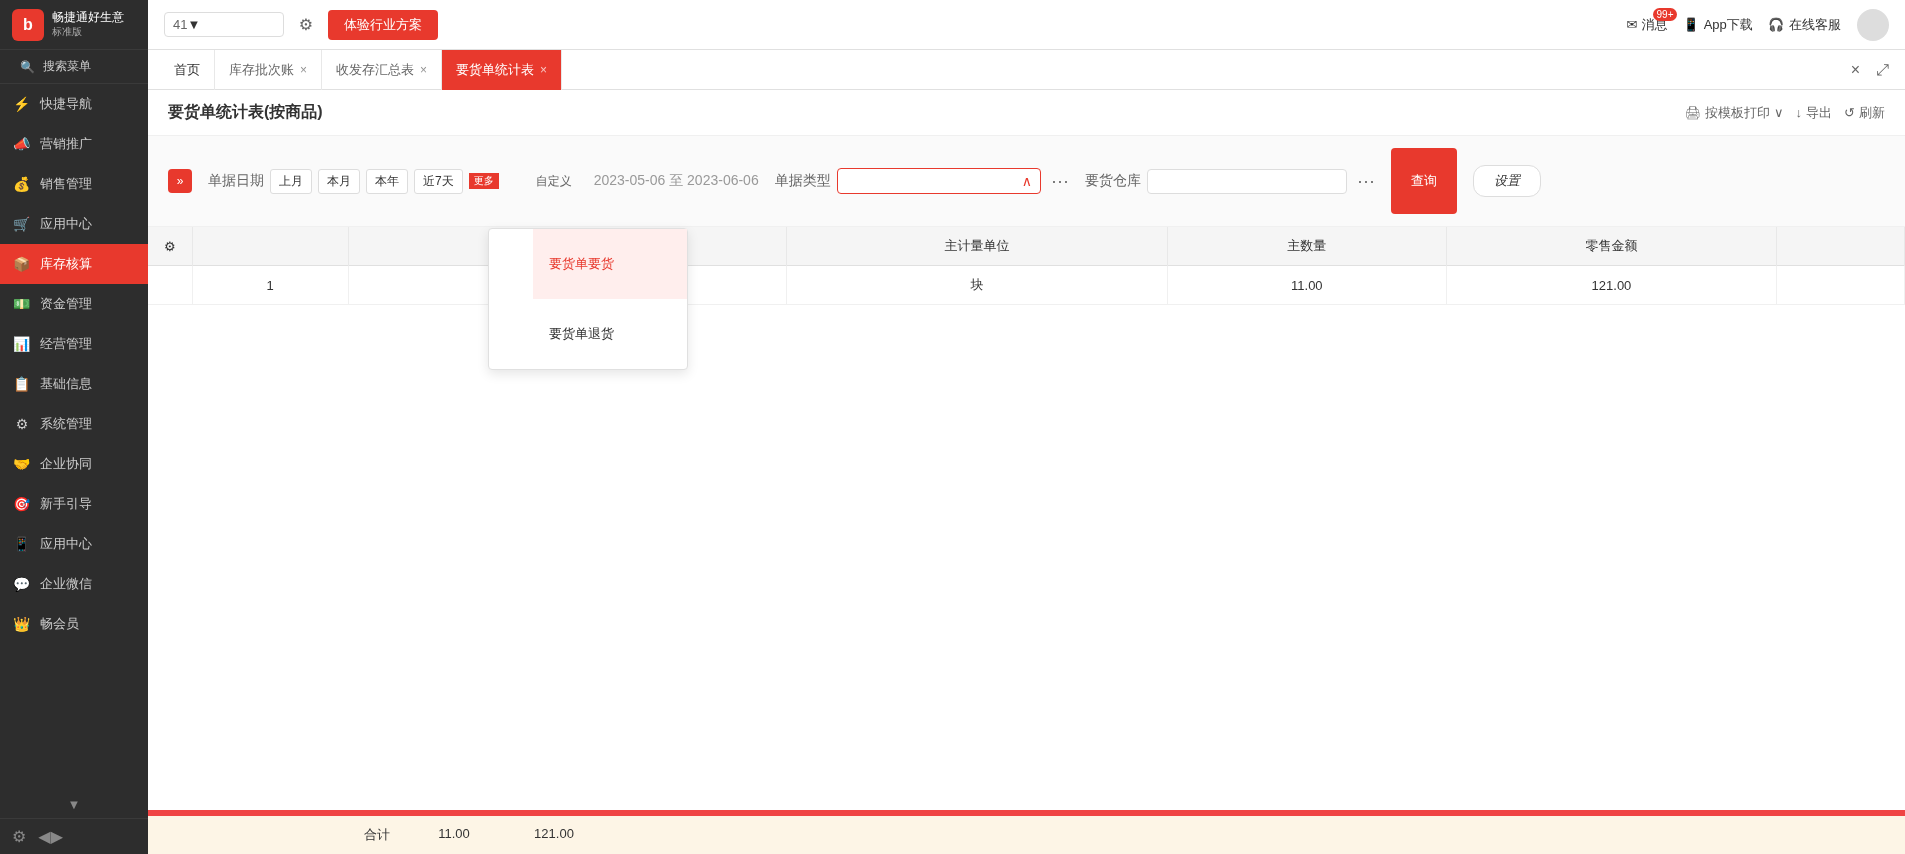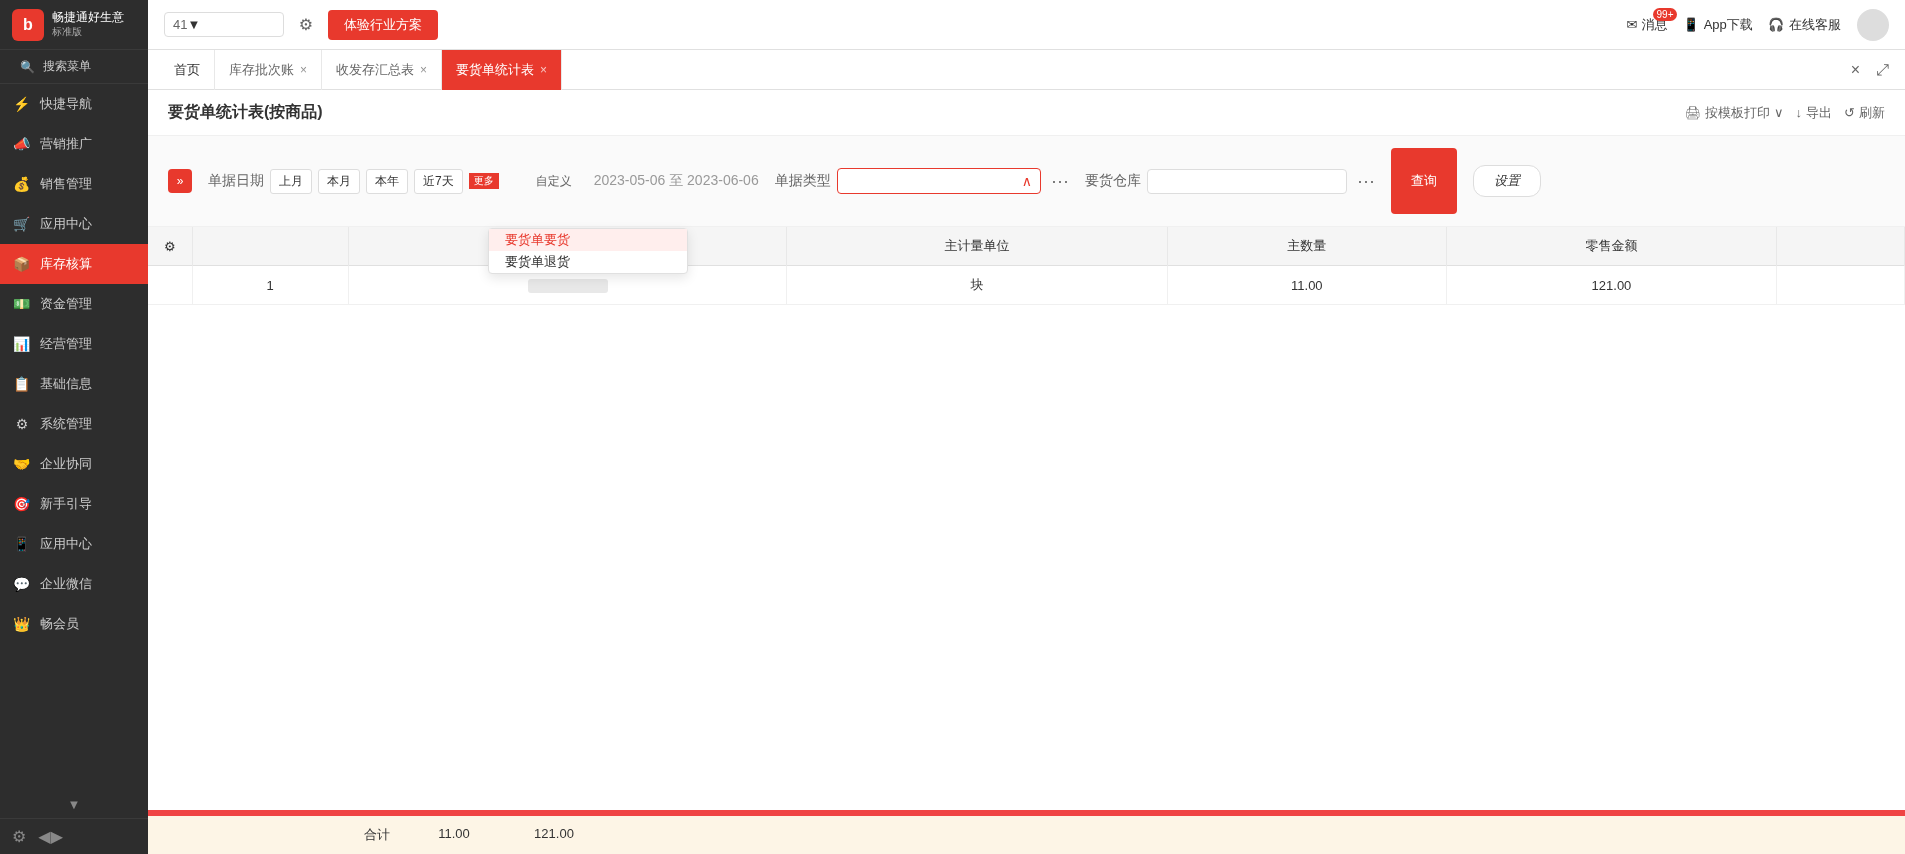--- a/index.html
+++ b/index.html
@@ -350,24 +350,25 @@
       left: 340px;
       background: #fff;
       border: 1px solid #e0e0e0;
       border-radius: 4px;
       box-shadow: 0 4px 12px rgba(0,0,0,0.1);
       z-index: 100;
       min-width: 200px;
       margin-top: 2px;
     }
     .dropdown-item {
-      padding: 2px 16px;
-      font-size: 13px;
-      color: #333;
-      cursor: pointer;
+      padding: 26px 16px;
+      font-size: 13px;
+      color: #333;
+      cursor: pointer;
+      margin-left: 44px;
     }
     .dropdown-item.selected { background: #ffeeed; color: #e8392d; }
 
     
     .table-container {
       flex: 1;
       overflow: auto;
     }
     table {
       width: 100%;

